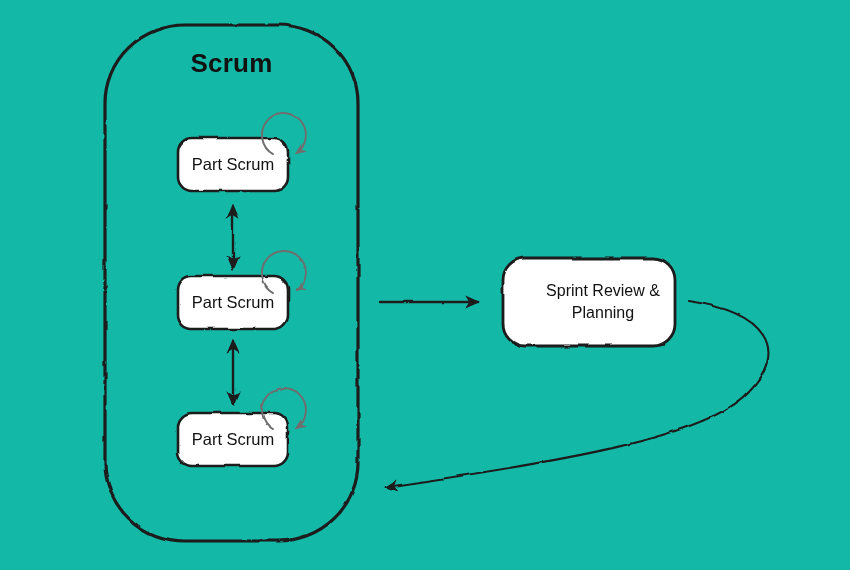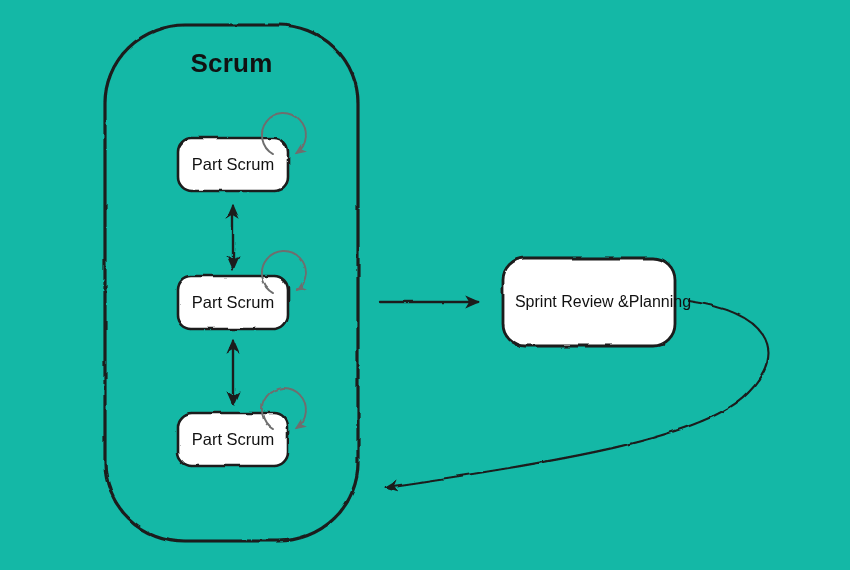--- a/index.html
+++ b/index.html
@@ -62,21 +62,21 @@
   .part-label-2 { top: 276px; }
   .part-label-3 { top: 413px; }
   .sprint-label {
     left: 503px;
     top: 258px;
     width: 200px;
     height: 88px;
     font-size: 16px;
     font-weight: 500;
     line-height: 22px;
-    flex-direction: row;
+    flex-direction: column;
   }
 </style>
 </head>
 <body>
 
 <div class="canvas">
 
   <svg class="diagram" width="850" height="570" viewBox="0 0 850 570">
     <defs>
       <filter id="rough" filterUnits="userSpaceOnUse" x="-30" y="-30" width="910" height="630">

